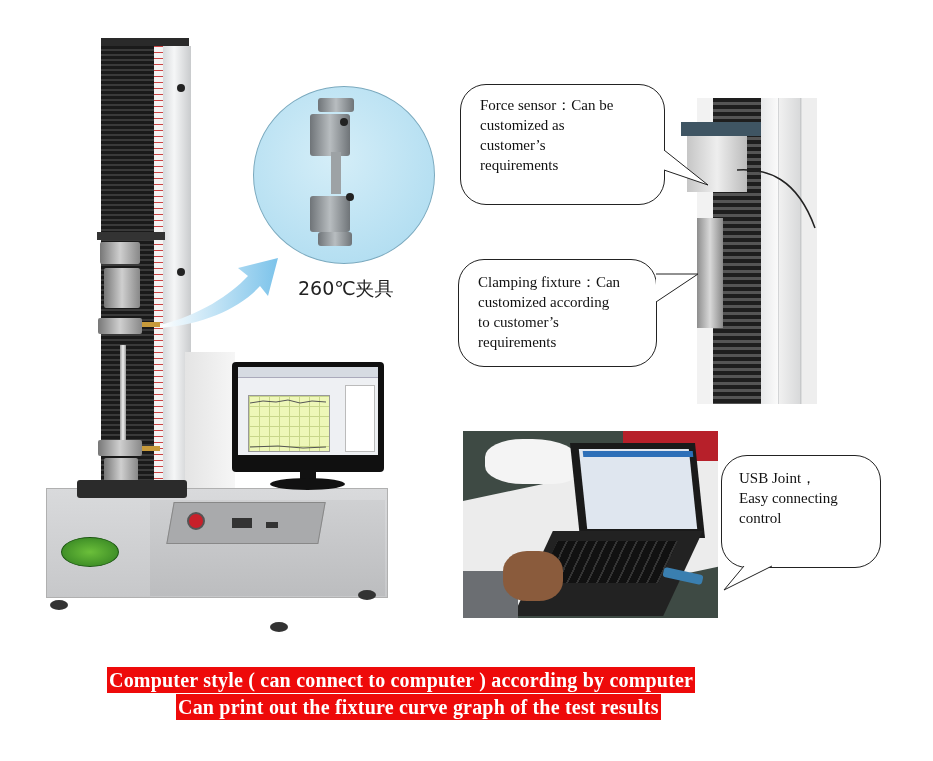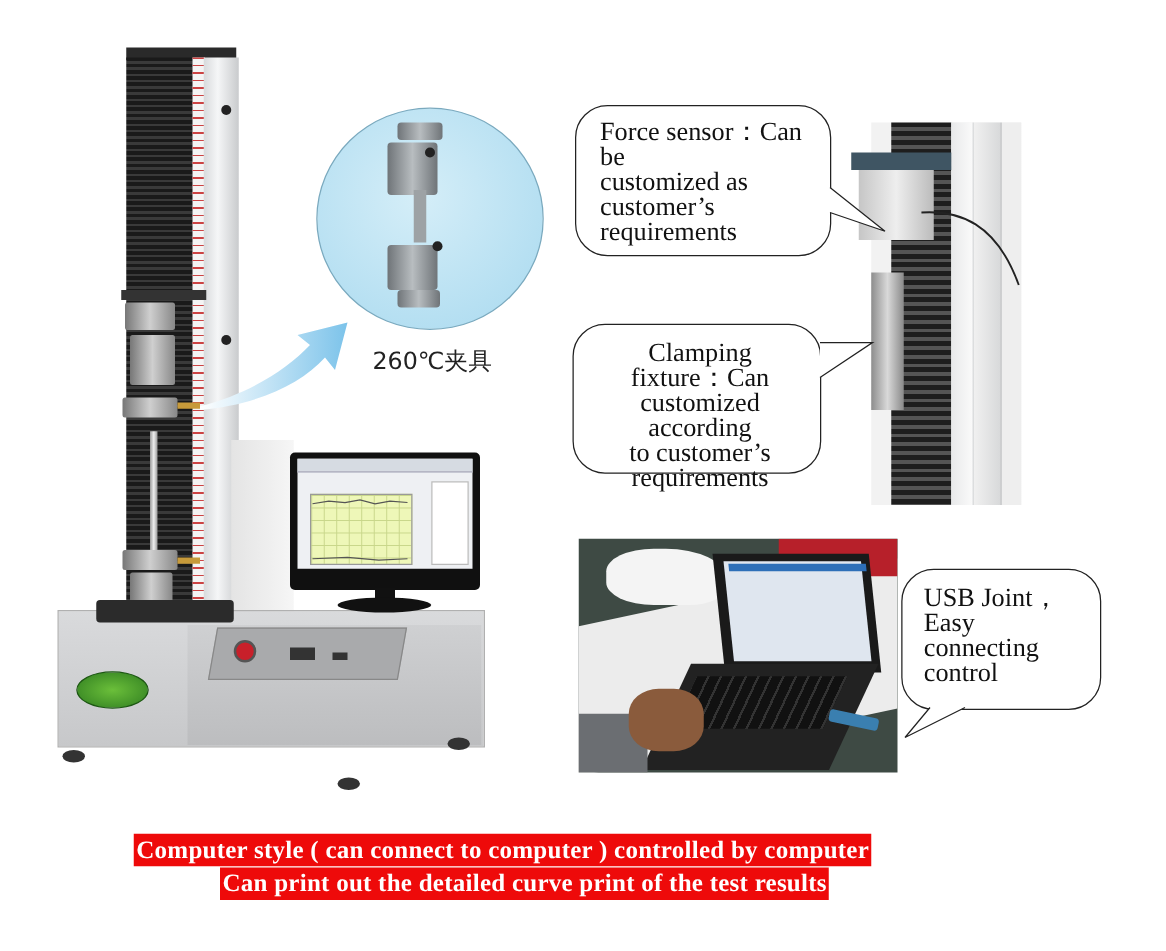--- a/index.html
+++ b/index.html
@@ -66,24 +66,24 @@
   .photo-bottom .screen-bar{position:absolute;left:120px;top:20px;width:110px;height:6px;background:#2d6fb8;transform:skewX(6deg);}
   .photo-bottom .laptop-base{position:absolute;left:70px;top:100px;width:150px;height:85px;background:#222;transform:skewX(-25deg);}
   .photo-bottom .keys{position:absolute;left:85px;top:110px;width:120px;height:42px;
     background:repeating-linear-gradient(90deg,#111 0 8px,#333 8px 10px);transform:skewX(-25deg);}
   .photo-bottom .hand{position:absolute;left:40px;top:120px;width:60px;height:50px;background:#8a5b3c;border-radius:40%;}
   .photo-bottom .sleeve{position:absolute;left:0;top:140px;width:55px;height:47px;background:#6b6e72;}
   .photo-bottom .usb{position:absolute;left:200px;top:140px;width:40px;height:10px;background:#3a7fb0;border-radius:3px;transform:rotate(12deg);}
 
   
   .bubble{position:absolute;background:#fff;border:1px solid #222;border-radius:26px;
-    font-family:"Liberation Serif",serif;font-size:21px;line-height:20px;color:#111;box-sizing:border-box;}
+    font-family:"Liberation Serif",serif;font-size:15px;line-height:20px;color:#111;box-sizing:border-box;}
   .bubble-text{white-space:pre-line;}
   .b1{left:460px;top:84px;width:205px;height:121px;padding:10px 14px 0 19px;}
-  .b2{left:458px;top:259px;width:199px;height:120px;padding:12px 14px 0 19px;text-align:center;}
+  .b2{left:458px;top:259px;width:199px;height:108px;padding:12px 14px 0 19px;}
   .b3{left:721px;top:455px;width:160px;height:113px;padding:12px 10px 0 17px;}
   svg.tail{position:absolute;overflow:visible;}
 
   
   .banner{position:absolute;background:#ee0a0a;color:#fff;font-family:"Liberation Serif",serif;
     font-weight:bold;font-size:20px;line-height:26px;white-space:nowrap;padding:0 2px;letter-spacing:0.2px;}
   .banner-1{left:107px;top:667px;}
   .banner-2{left:176px;top:694px;}
 </style>
 </head>
@@ -200,14 +200,14 @@
 
 <div class="bubble b3">
   <div class="bubble-text">USB Joint，
 Easy connecting
 control</div>
 </div>
 <svg class="tail" style="left:724px;top:566px;" width="50" height="30">
   <path d="M20,0 L0,24 L48,0" fill="#fff" stroke="#222" stroke-width="1"></path>
 </svg>
 
-<div class="banner banner-1">Computer style ( can connect to computer ) controlled by computer</div>
-<div class="banner banner-2">Can print out the detailed curve print of the test results</div>
+<div class="banner banner-1">Computer style ( can connect to computer ) according by computer</div>
+<div class="banner banner-2">Can print out the fixture curve graph of the test results</div>
 
 </body></html>

